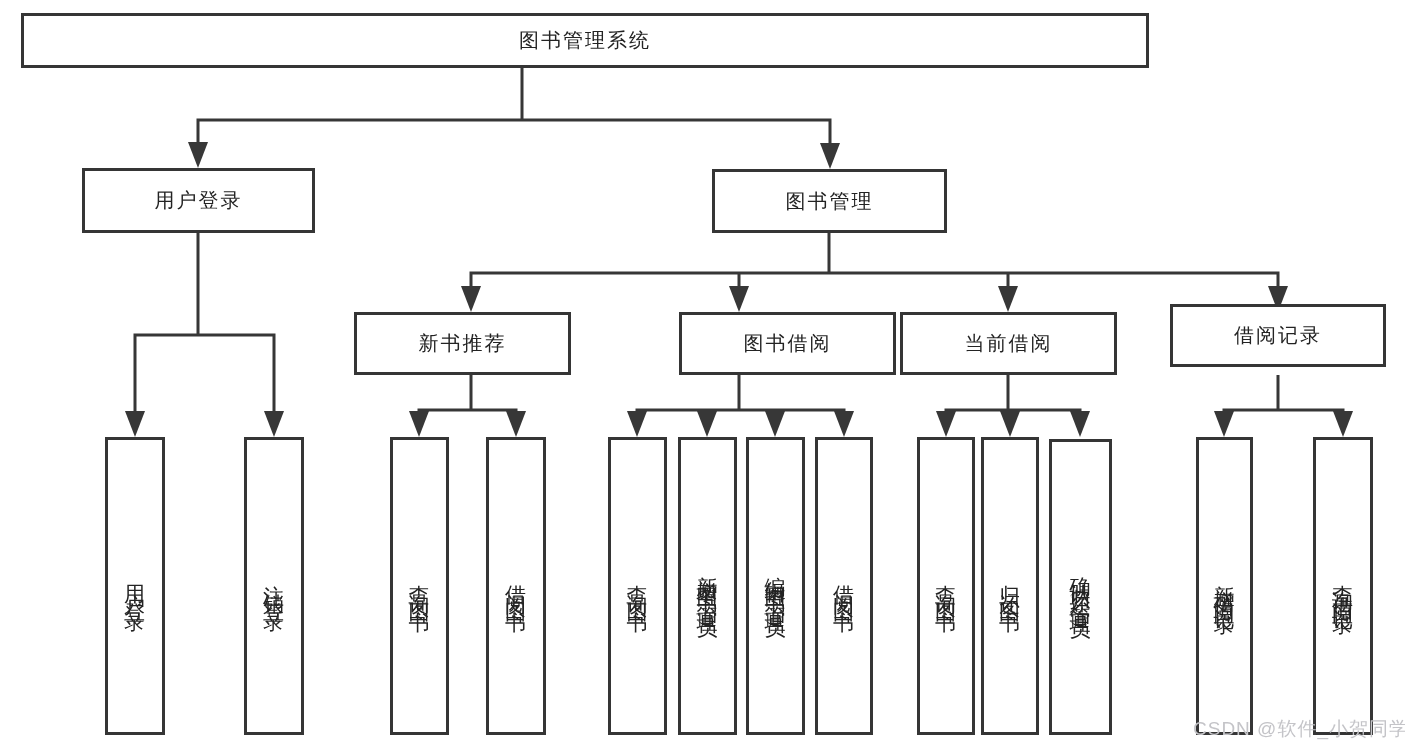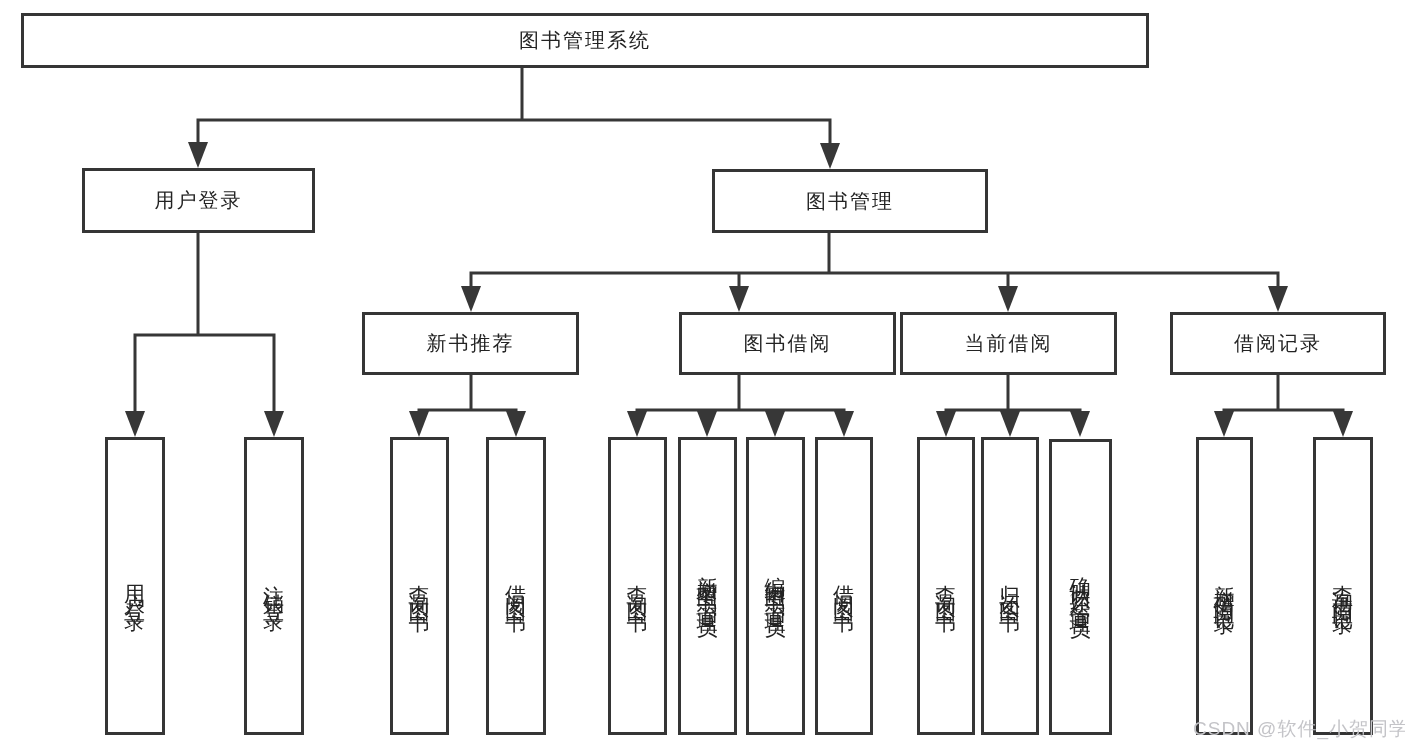--- a/index.html
+++ b/index.html
@@ -79,26 +79,26 @@
       <polygon points="1000,411 1020,411 1010,437"></polygon>
       <polygon points="1070,411 1090,411 1080,437"></polygon>
       <polygon points="1214,411 1234,411 1224,437"></polygon>
       <polygon points="1333,411 1353,411 1343,437"></polygon>
     </g>
   </svg>
 
   <div class="node h-node" style="left:21px;top:13px;width:1128px;height:55px;">图书管理系统</div>
 
   <div class="node h-node" style="left:82px;top:168px;width:233px;height:65px;">用户登录</div>
-  <div class="node h-node" style="left:712px;top:169px;width:276px;height:64px;">图书管理</div>
+  <div class="node h-node" style="left:712px;top:169px;width:235px;height:64px;">图书管理</div>
 
-  <div class="node h-node" style="left:362px;top:312px;width:217px;height:63px;">新书推荐</div>
+  <div class="node h-node" style="left:354px;top:312px;width:217px;height:63px;">新书推荐</div>
   <div class="node h-node" style="left:631px;top:312px;width:217px;height:63px;margin-left:48px;">图书借阅</div>
   <div class="node h-node" style="left:900px;top:312px;width:217px;height:63px;">当前借阅</div>
-  <div class="node h-node" style="left:1170px;top:312px;width:216px;height:63px;">借阅记录</div>
+  <div class="node h-node" style="left:1170px;top:304px;width:216px;height:63px;">借阅记录</div>
 
   <div class="node v-node" style="left:105px;top:437px;width:60px;height:298px;">用户登录</div>
   <div class="node v-node" style="left:244px;top:437px;width:60px;height:298px;">注销登录</div>
 
   <div class="node v-node" style="left:390px;top:437px;width:59px;height:298px;">查询图书</div>
   <div class="node v-node" style="left:486px;top:437px;width:60px;height:298px;">借阅图书</div>
 
   <div class="node v-node" style="left:608px;top:437px;width:59px;height:298px;">查询图书</div>
   <div class="node v-node long" style="left:678px;top:437px;width:59px;height:298px;">新增图书（管理员）</div>
   <div class="node v-node long" style="left:746px;top:437px;width:59px;height:298px;">编辑图书（管理员）</div>

